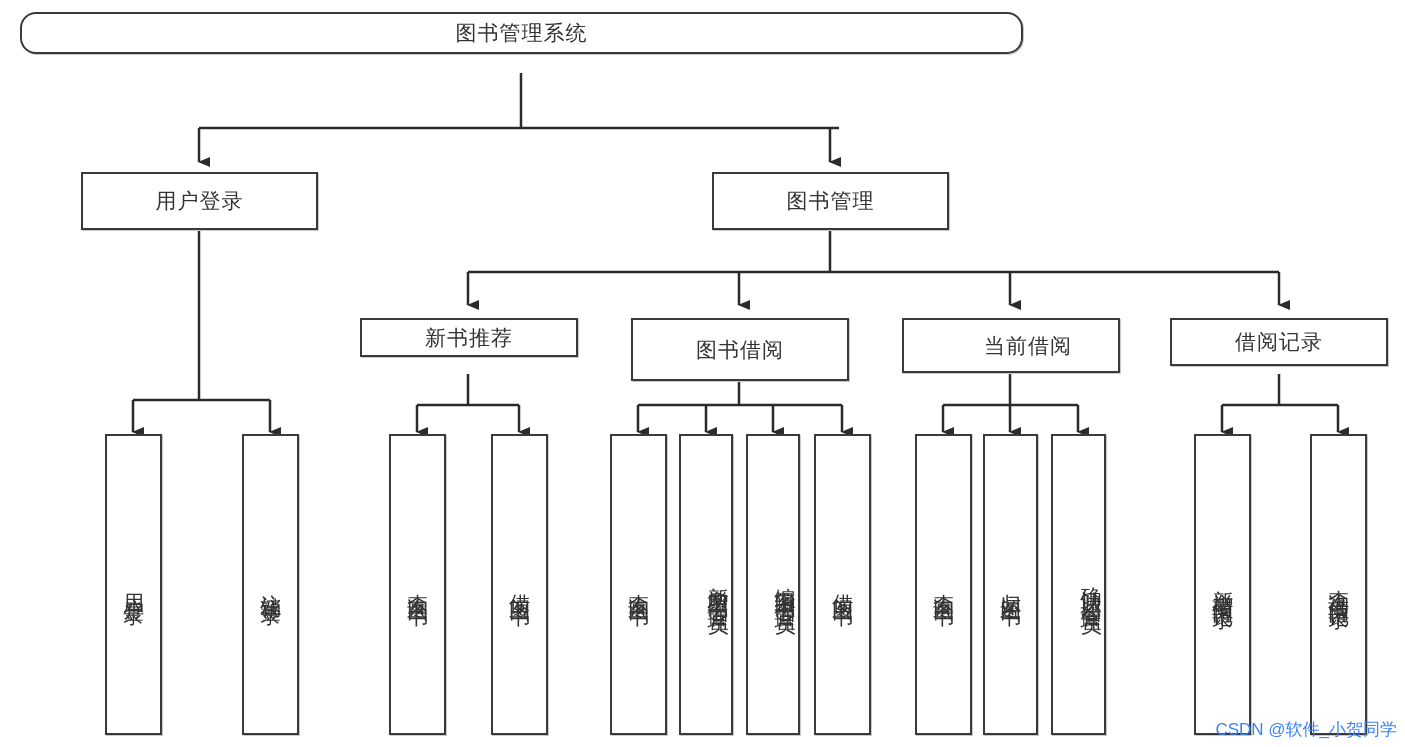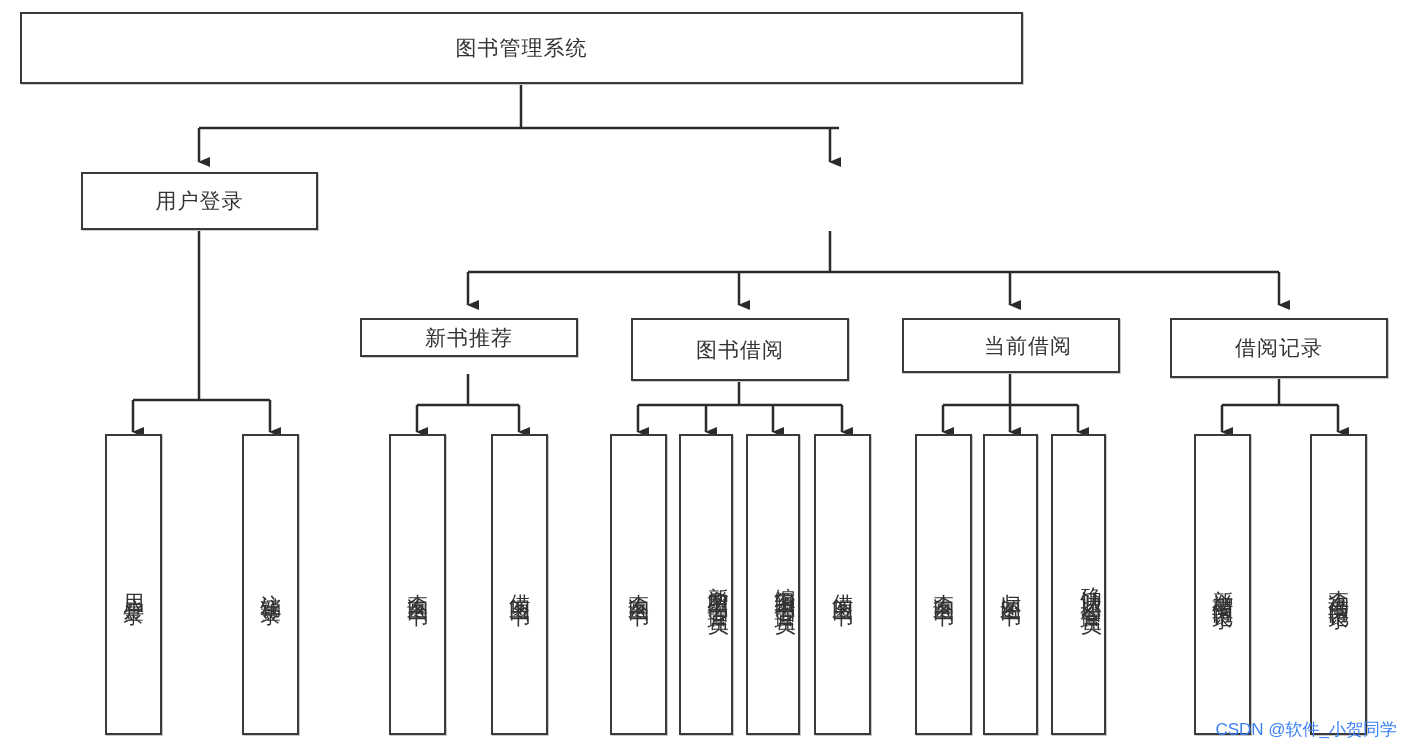--- a/index.html
+++ b/index.html
@@ -118,32 +118,33 @@
       <path d="M1010,405 L1010,432" marker-end="url(#arrow)"></path>
       <path d="M1078,405 L1078,432" marker-end="url(#arrow)"></path>
 
       <path d="M1279,374 L1279,405"></path>
       <path d="M1222,405 L1338,405"></path>
       <path d="M1222,405 L1222,432" marker-end="url(#arrow)"></path>
       <path d="M1338,405 L1338,432" marker-end="url(#arrow)"></path>
     </g>
   </svg>
 
-  <div class="node node-h" style="left:20px; top:12px; width:1003px; height:72px;">图书管理系统</div>
+  <div class="node node-h" style="left:20px; top:12px; width:1003px; height:42px;border-radius:16px;">图书管理系统</div>
 
   <div class="node node-h" style="left:81px; top:172px; width:237px; height:58px;">用户登录</div>
 
+  <div class="node node-h" style="left:712px; top:172px; width:237px; height:58px;">图书管理</div>
 
   <div class="node node-h" style="left:360px; top:318px; width:218px; height:39px;">新书推荐</div>
 
   <div class="node node-h" style="left:631px; top:318px; width:218px; height:63px;">图书借阅</div>
 
   <div class="node node-h" style="left:902px; top:318px; width:218px; height:55px;padding-left:34px;">当前借阅</div>
 
-  <div class="node node-h" style="left:1170px; top:318px; width:218px; height:60px;">借阅记录</div>
+  <div class="node node-h" style="left:1170px; top:318px; width:218px; height:48px;">借阅记录</div>
 
   <div class="node node-v centered" style="left:105px; top:434px; width:57px; height:301px;">用户登录</div>
 
   <div class="node node-v centered" style="left:242px; top:434px; width:57px; height:301px;">注销登录</div>
 
   <div class="node node-v centered" style="left:389px; top:434px; width:57px; height:301px;">查询图书</div>
 
   <div class="node node-v centered" style="left:491px; top:434px; width:57px; height:301px;">借阅图书</div>
 
   <div class="node node-v centered" style="left:610px; top:434px; width:57px; height:301px;">查询图书</div>

